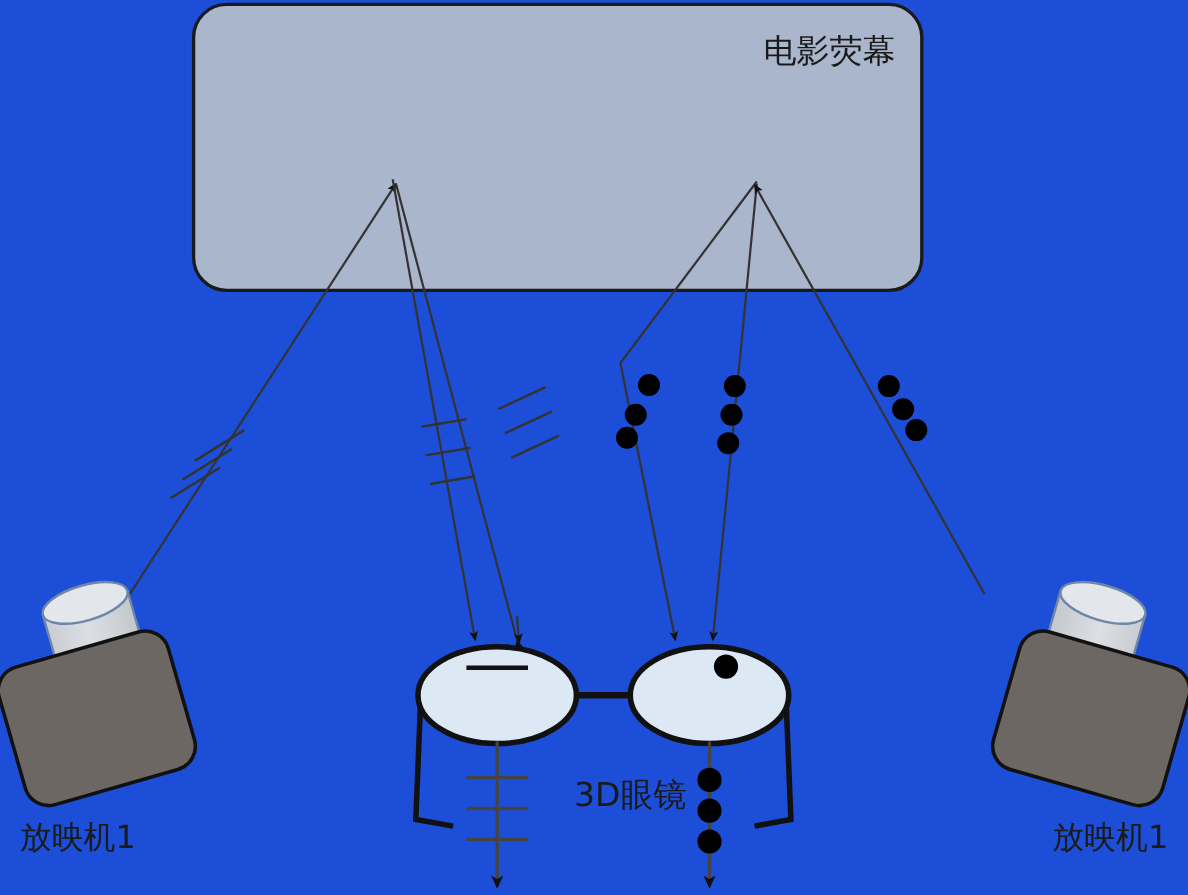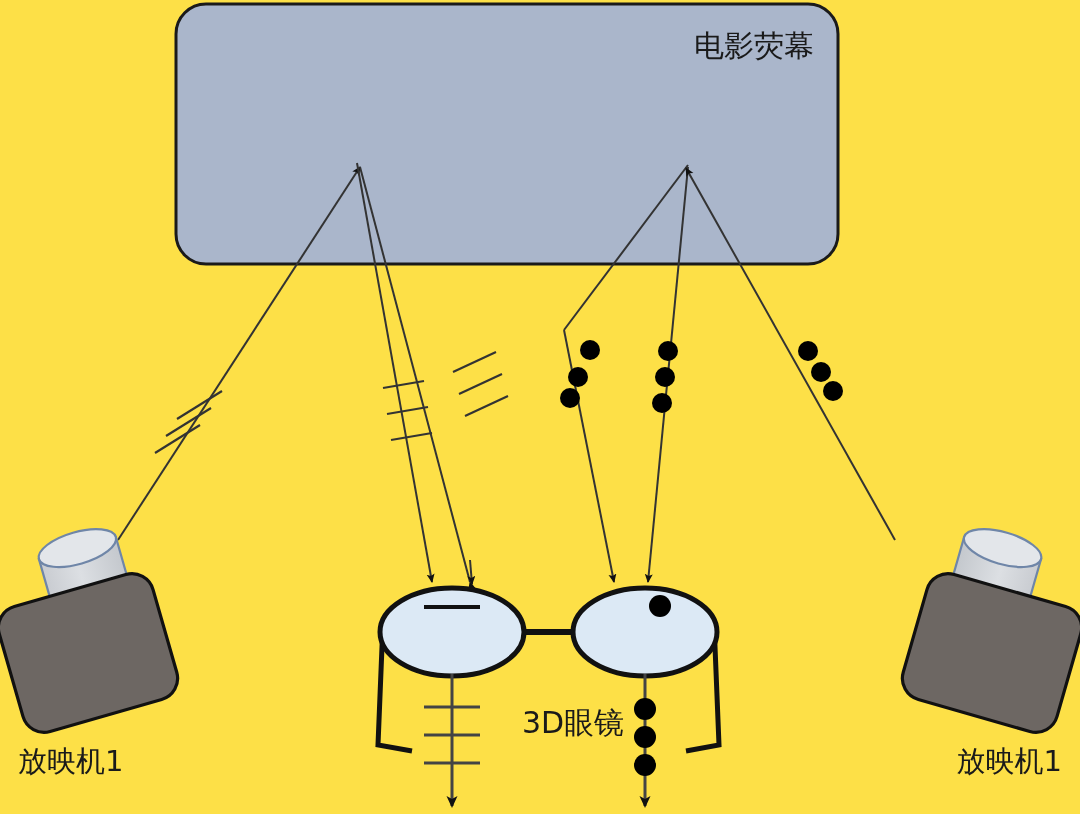--- a/index.html
+++ b/index.html
@@ -11,21 +11,21 @@
   body {
     width: 1080px;
     height: 814px;
     font-family: "Liberation Serif", "DejaVu Serif", serif;
     overflow: hidden;
   }
   #diagram-root {
     position: relative;
     width: 1080px;
     height: 814px;
-    background: #fde047;
+    background: #1d4ed8;
   }
   svg#scene {
     display: block;
     width: 1080px;
     height: 814px;
   }
   .cjk-label {
     font-family: "DejaVu Sans", "Liberation Sans", sans-serif;
     fill: #1a1a1a;
   }

